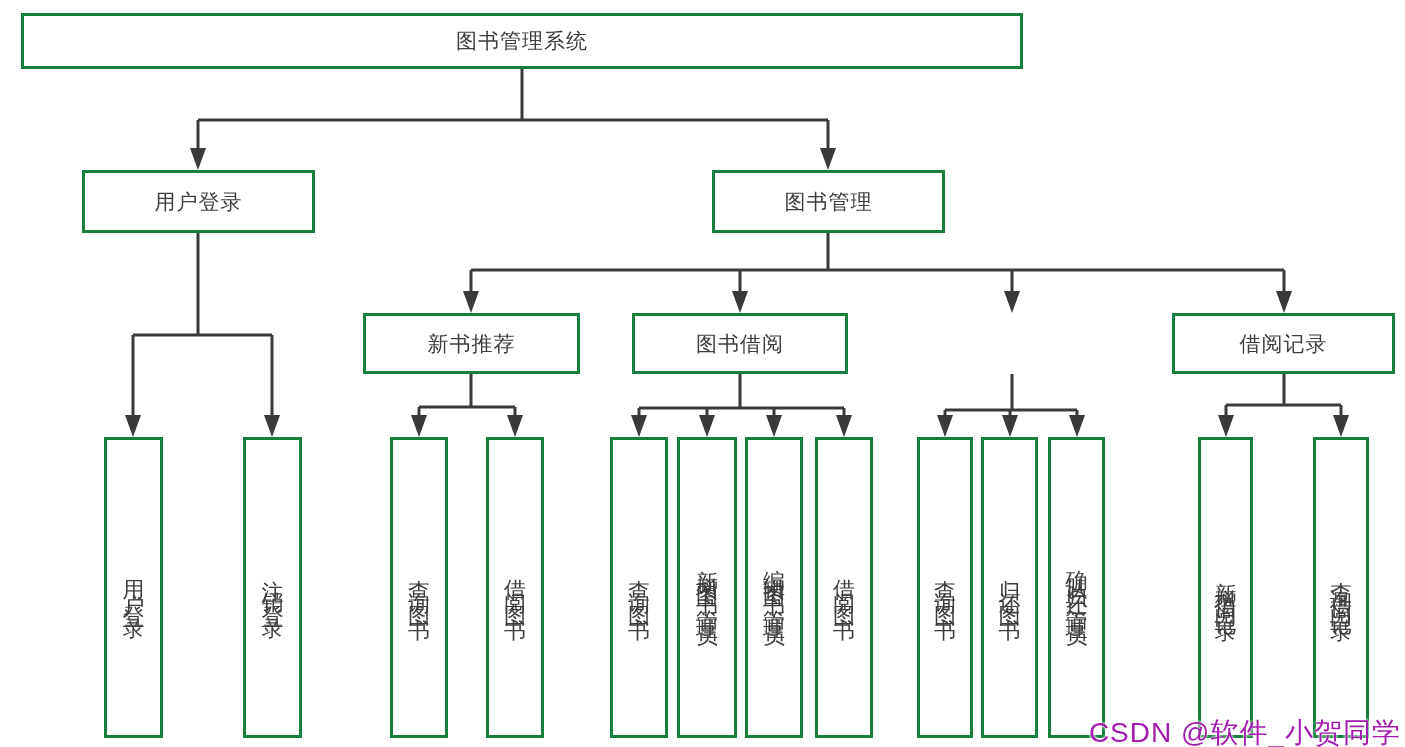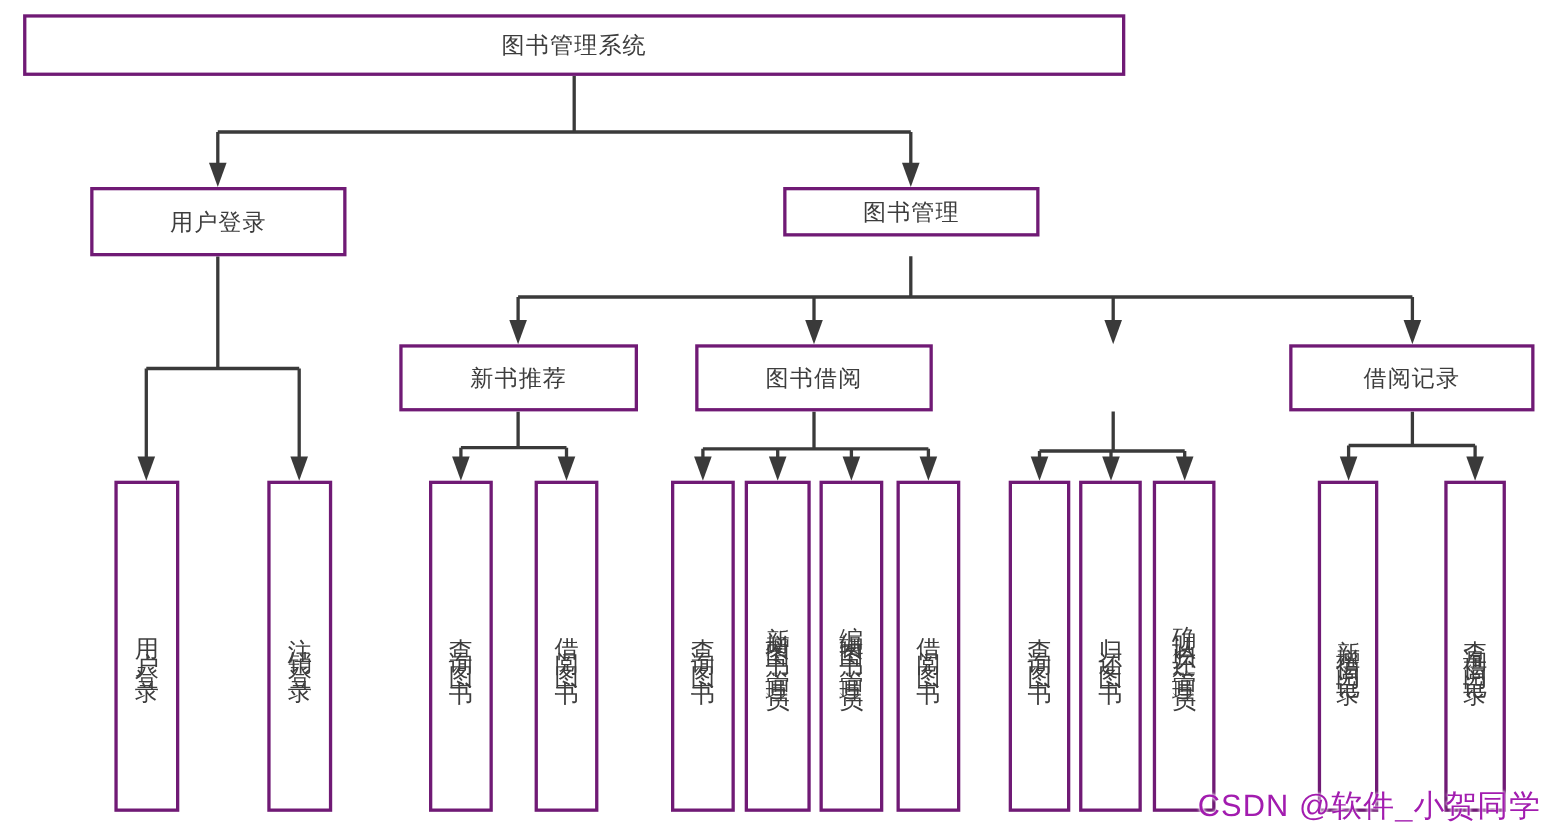--- a/index.html
+++ b/index.html
@@ -3,35 +3,35 @@
 <meta charset="utf-8">
 <style>
   html,body{margin:0;padding:0;background:#ffffff;}
   .canvas{
     position:relative;width:1405px;height:747px;background:#ffffff;overflow:hidden;
     font-family:"Liberation Sans","DejaVu Sans",sans-serif;color:#3d3d3d;
   }
   svg.connectors{position:absolute;left:0;top:0;z-index:1;}
   .node{
     position:absolute;box-sizing:border-box;background:#ffffff;
-    border:3px solid #701a75;display:flex;align-items:center;justify-content:center;
+    border:3px solid #15803d;display:flex;align-items:center;justify-content:center;
     z-index:2;
   }
   .h-node span{font-size:21px;letter-spacing:1px;white-space:nowrap;}
   .leaf span{
     writing-mode:vertical-rl;text-orientation:mixed;
     font-size:22px;line-height:1;white-space:nowrap;
   }
   .v4 span{letter-spacing:13px;}
   .v6 span{letter-spacing:8px;}
   .v9 span{letter-spacing:8px;}
   
   .n-root{left:21px;top:13px;width:1002px;height:56px;}
   .n-userlogin{left:82px;top:170px;width:233px;height:63px;}
-  .n-bookmgmt{left:712px;top:170px;width:233px;height:45px;}
+  .n-bookmgmt{left:712px;top:170px;width:233px;height:63px;}
   .n-newbook{left:363px;top:313px;width:217px;height:61px;}
   .n-borrowmod{left:632px;top:313px;width:216px;height:61px;}
   .n-current{left:902px;top:313px;width:220px;height:61px;}
   .n-records{left:1172px;top:313px;width:223px;height:61px;}
   .l1{left:104px;top:437px;width:59px;height:301px;}
   .l2{left:243px;top:437px;width:59px;height:301px;}
   .l3{left:390px;top:437px;width:58px;height:301px;}
   .l4{left:486px;top:437px;width:58px;height:301px;}
   .l5{left:610px;top:437px;width:58px;height:301px;}
   .l6{left:677px;top:437px;width:60px;height:301px;}

